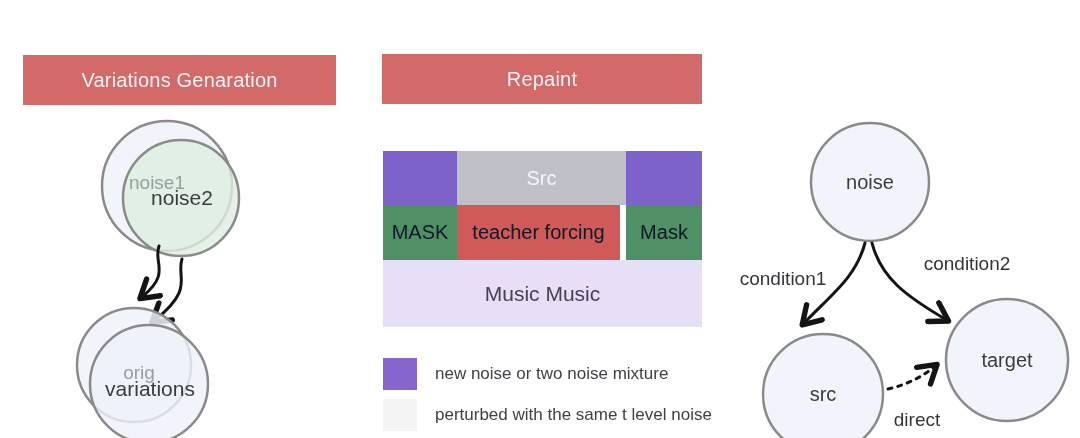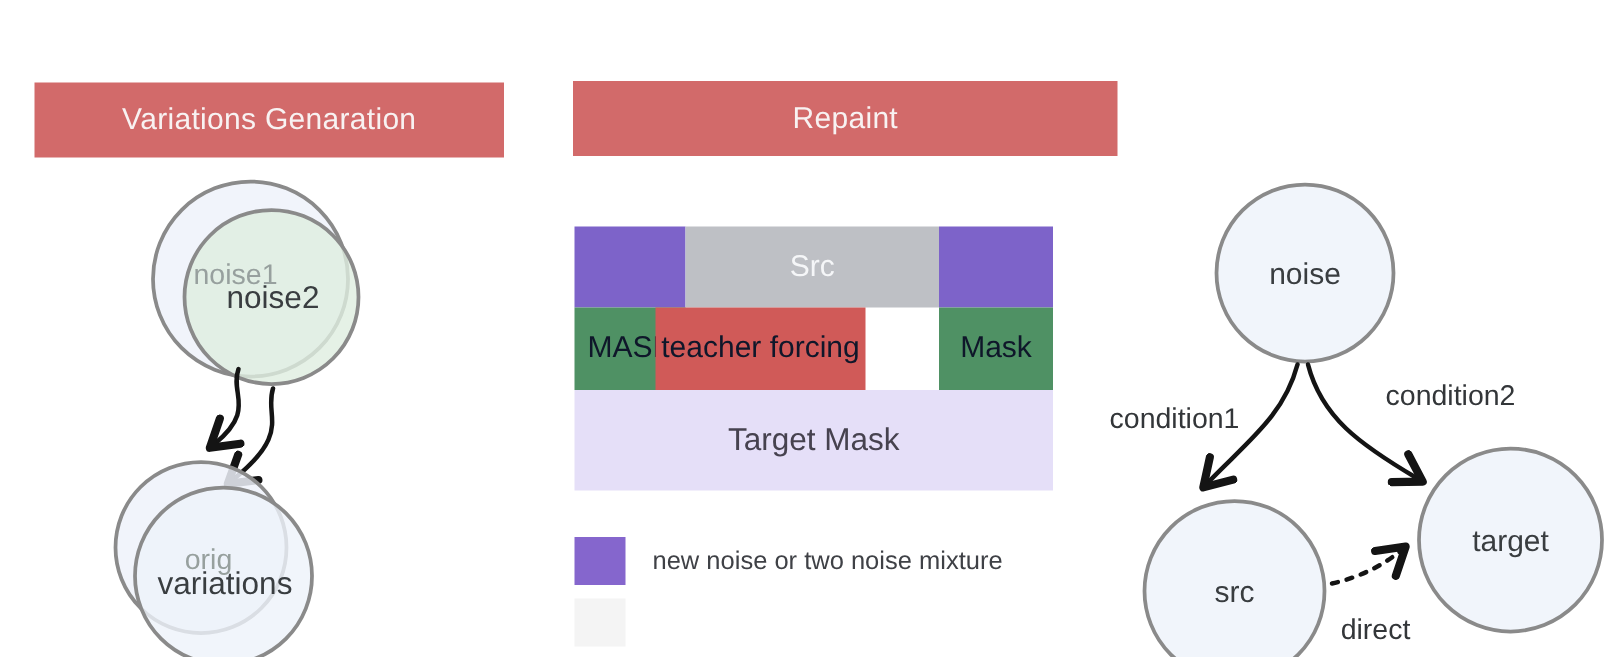--- a/index.html
+++ b/index.html
@@ -5,32 +5,32 @@
   html,body{margin:0;padding:0;background:#ffffff;}
   .canvas{
     position:relative;width:1080px;height:438px;background:#ffffff;
     font-family:"Liberation Sans",sans-serif;overflow:hidden;margin-top:32px;
   }
   .hdr{
     position:absolute;display:flex;align-items:center;justify-content:center;
     background:#d26a6a;color:#f8f2f2;font-size:20px;letter-spacing:.2px;
   }
   #hdr-variations{left:23px;top:23px;width:313px;height:50px;}
-  #hdr-repaint{left:382px;top:22px;width:363px;height:50px;}
+  #hdr-repaint{left:382px;top:22px;width:320px;height:50px;}
   #hdr-edit{left:733px;top:21px;width:320px;height:51px;}
 
   .cell{
     position:absolute;display:flex;align-items:center;justify-content:center;
     font-size:20px;color:#0f172a;
   }
   #cell-purple-left {left:383px;top:119px;width:74px; height:54px;background:#7d63c9;}
   #cell-src        {left:457px;top:119px;width:169px;height:54px;background:#bec0c5;color:#f5f6f8;}
   #cell-purple-right{left:626px;top:119px;width:76px;height:54px;background:#7d63c9;}
   #cell-mask-left  {left:383px;top:173px;width:74px; height:55px;background:#4f9164;}
-  #cell-teacher    {left:437px;top:173px;width:140px;height:55px;background:#d05a58;}
+  #cell-teacher    {left:457px;top:173px;width:163px;height:55px;background:#d05a58;}
   #cell-mask-right {left:626px;top:173px;width:76px; height:55px;background:#4f9164;}
   #cell-target-music{left:383px;top:228px;width:319px;height:67px;background:#e5dff8;color:#46424f;font-size:21px;}
 
   .swatch{position:absolute;width:34px;height:32px;}
   #legend-swatch-purple{left:383px;top:326px;background:#8566cd;}
   #legend-swatch-light {left:383px;top:367px;background:#f4f4f4;}
   .legend-label{
     position:absolute;left:435px;height:24px;line-height:24px;
     font-size:17px;color:#3f4146;white-space:nowrap;
   }
@@ -91,19 +91,20 @@
     <text class="edge-label" x="967" y="238">condition2</text>
     <text class="edge-label" x="917" y="394">direct</text>
   </svg>
 
   <div class="cell" id="cell-purple-left"></div>
   <div class="cell" id="cell-src">Src</div>
   <div class="cell" id="cell-purple-right"></div>
   <div class="cell" id="cell-mask-left">MASK</div>
   <div class="cell" id="cell-teacher">teacher forcing</div>
   <div class="cell" id="cell-mask-right">Mask</div>
-  <div class="cell" id="cell-target-music">Target Mask</div>
+  <div class="cell" id="cell-target-music">Music Music</div>
 
   <div class="swatch" id="legend-swatch-purple"></div>
   <div class="legend-label" id="legend-label-1">new noise or two noise mixture</div>
   <div class="swatch" id="legend-swatch-light"></div>
+  <div class="legend-label" id="legend-label-2">perturbed with the same t level noise</div>
 
 </div>
 
 </body></html>

